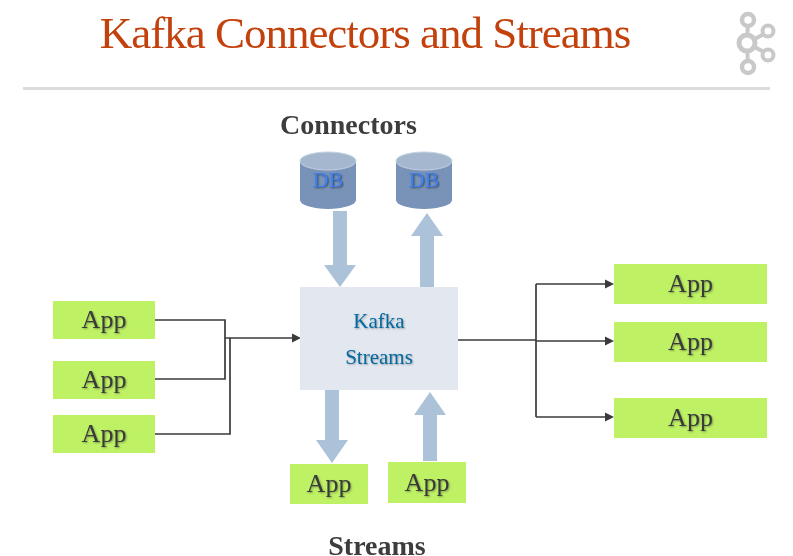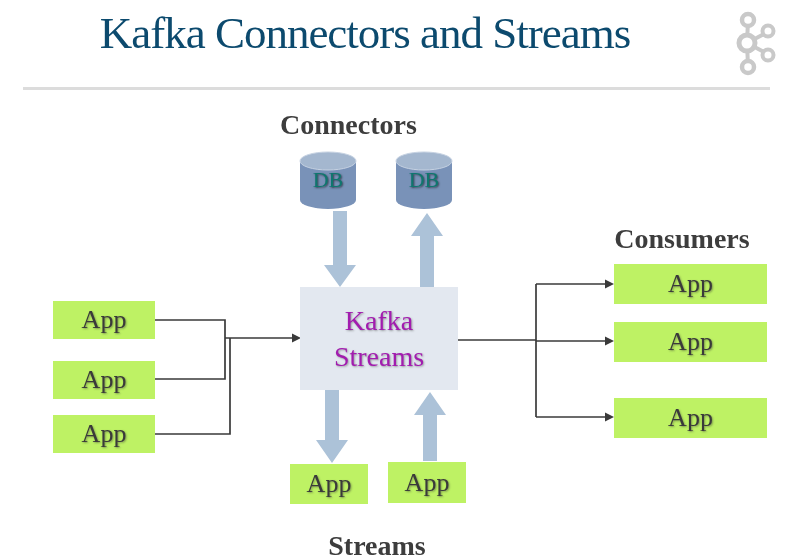--- a/index.html
+++ b/index.html
@@ -2,21 +2,21 @@
 <html><head>
 <meta charset="utf-8">
 <style>
   html,body { margin:0; padding:0; background:#ffffff; }
   .slide {
     position:relative; width:793px; height:556px; background:#ffffff;
     font-family:"Liberation Serif","DejaVu Serif",serif; overflow:hidden;
   }
   .title {
     position:absolute; top:8px; left:15px; width:700px; text-align:center;
-    font-size:45px; line-height:1.15; color:#0c4a6e; letter-spacing:-1px;
+    font-size:45px; line-height:1.15; color:#c2410c; letter-spacing:-1px;
     white-space:nowrap;
   }
   .divider {
     position:absolute; top:87px; left:23px; width:747px; height:3px;
     background:#DCDCDC;
   }
   .logo { position:absolute; top:6px; left:733px; }
   .heading {
     position:absolute; font-weight:bold; font-size:28px; color:#3D3D3D;
     white-space:nowrap;
@@ -28,27 +28,27 @@
   .node {
     position:absolute; background:#bef264;
     display:flex; align-items:center; justify-content:center;
     font-size:26px; color:#3A3A3A;
     text-shadow:1px 1px 2px rgba(50,50,50,0.45);
   }
   .cluster {
     position:absolute; left:300px; top:287px; width:158px; height:103px;
     background:#E3E8F0; display:flex; flex-direction:column;
     align-items:center; justify-content:center;
-    font-size:28px; line-height:36px; color:#a21caf;
+    font-size:21px; line-height:36px; color:#0369a1;
     text-shadow:1px 1px 2px rgba(50,50,50,0.4);
   }
   .cylinder { position:absolute; width:58px; height:60px; }
   .db-label {
     position:absolute; left:0; top:16px; width:100%; text-align:center;
-    color:#0f766e; font-size:22px;
+    color:#3b82f6; font-size:22px;
     text-shadow:1px 1px 2px rgba(0,0,0,0.55);
   }
   .lines { position:absolute; left:0; top:0; pointer-events:none; }
 </style>
 </head>
 <body>
 
 <div class="slide">
 
   <div class="title">Kafka Connectors and Streams</div>
@@ -65,21 +65,20 @@
       <circle cx="14" cy="37" r="8" stroke-width="5"></circle>
       <circle cx="15" cy="61" r="6" stroke-width="4.5"></circle>
       <circle cx="35" cy="25" r="5.5" stroke-width="4"></circle>
       <circle cx="35" cy="49" r="5.5" stroke-width="4"></circle>
     </g>
   </svg>
 
   <div class="divider"></div>
 
   <div class="heading h-connectors">Connectors</div>
-  <div class="heading h-consumers">Consumers</div>
   <div class="heading h-streams">Streams</div>
 
   <svg class="lines" width="793" height="556" viewBox="0 0 793 556">
 
     <path d="M333,211 H347 V265 H356 L340,287 L324,265 H333 Z" fill="#ACC2D8"></path>
     <path d="M427,213 L443,236 H434 V287 H420 V236 H411 Z" fill="#ACC2D8"></path>
     <path d="M325,390 H339 V440 H348 L332,463 L316,440 H325 Z" fill="#ACC2D8"></path>
     <path d="M430,392 L446,415 H437 V461 H423 V415 H414 Z" fill="#ACC2D8"></path>
 
     <g stroke="#3A3A3A" stroke-width="1.7" fill="none">

